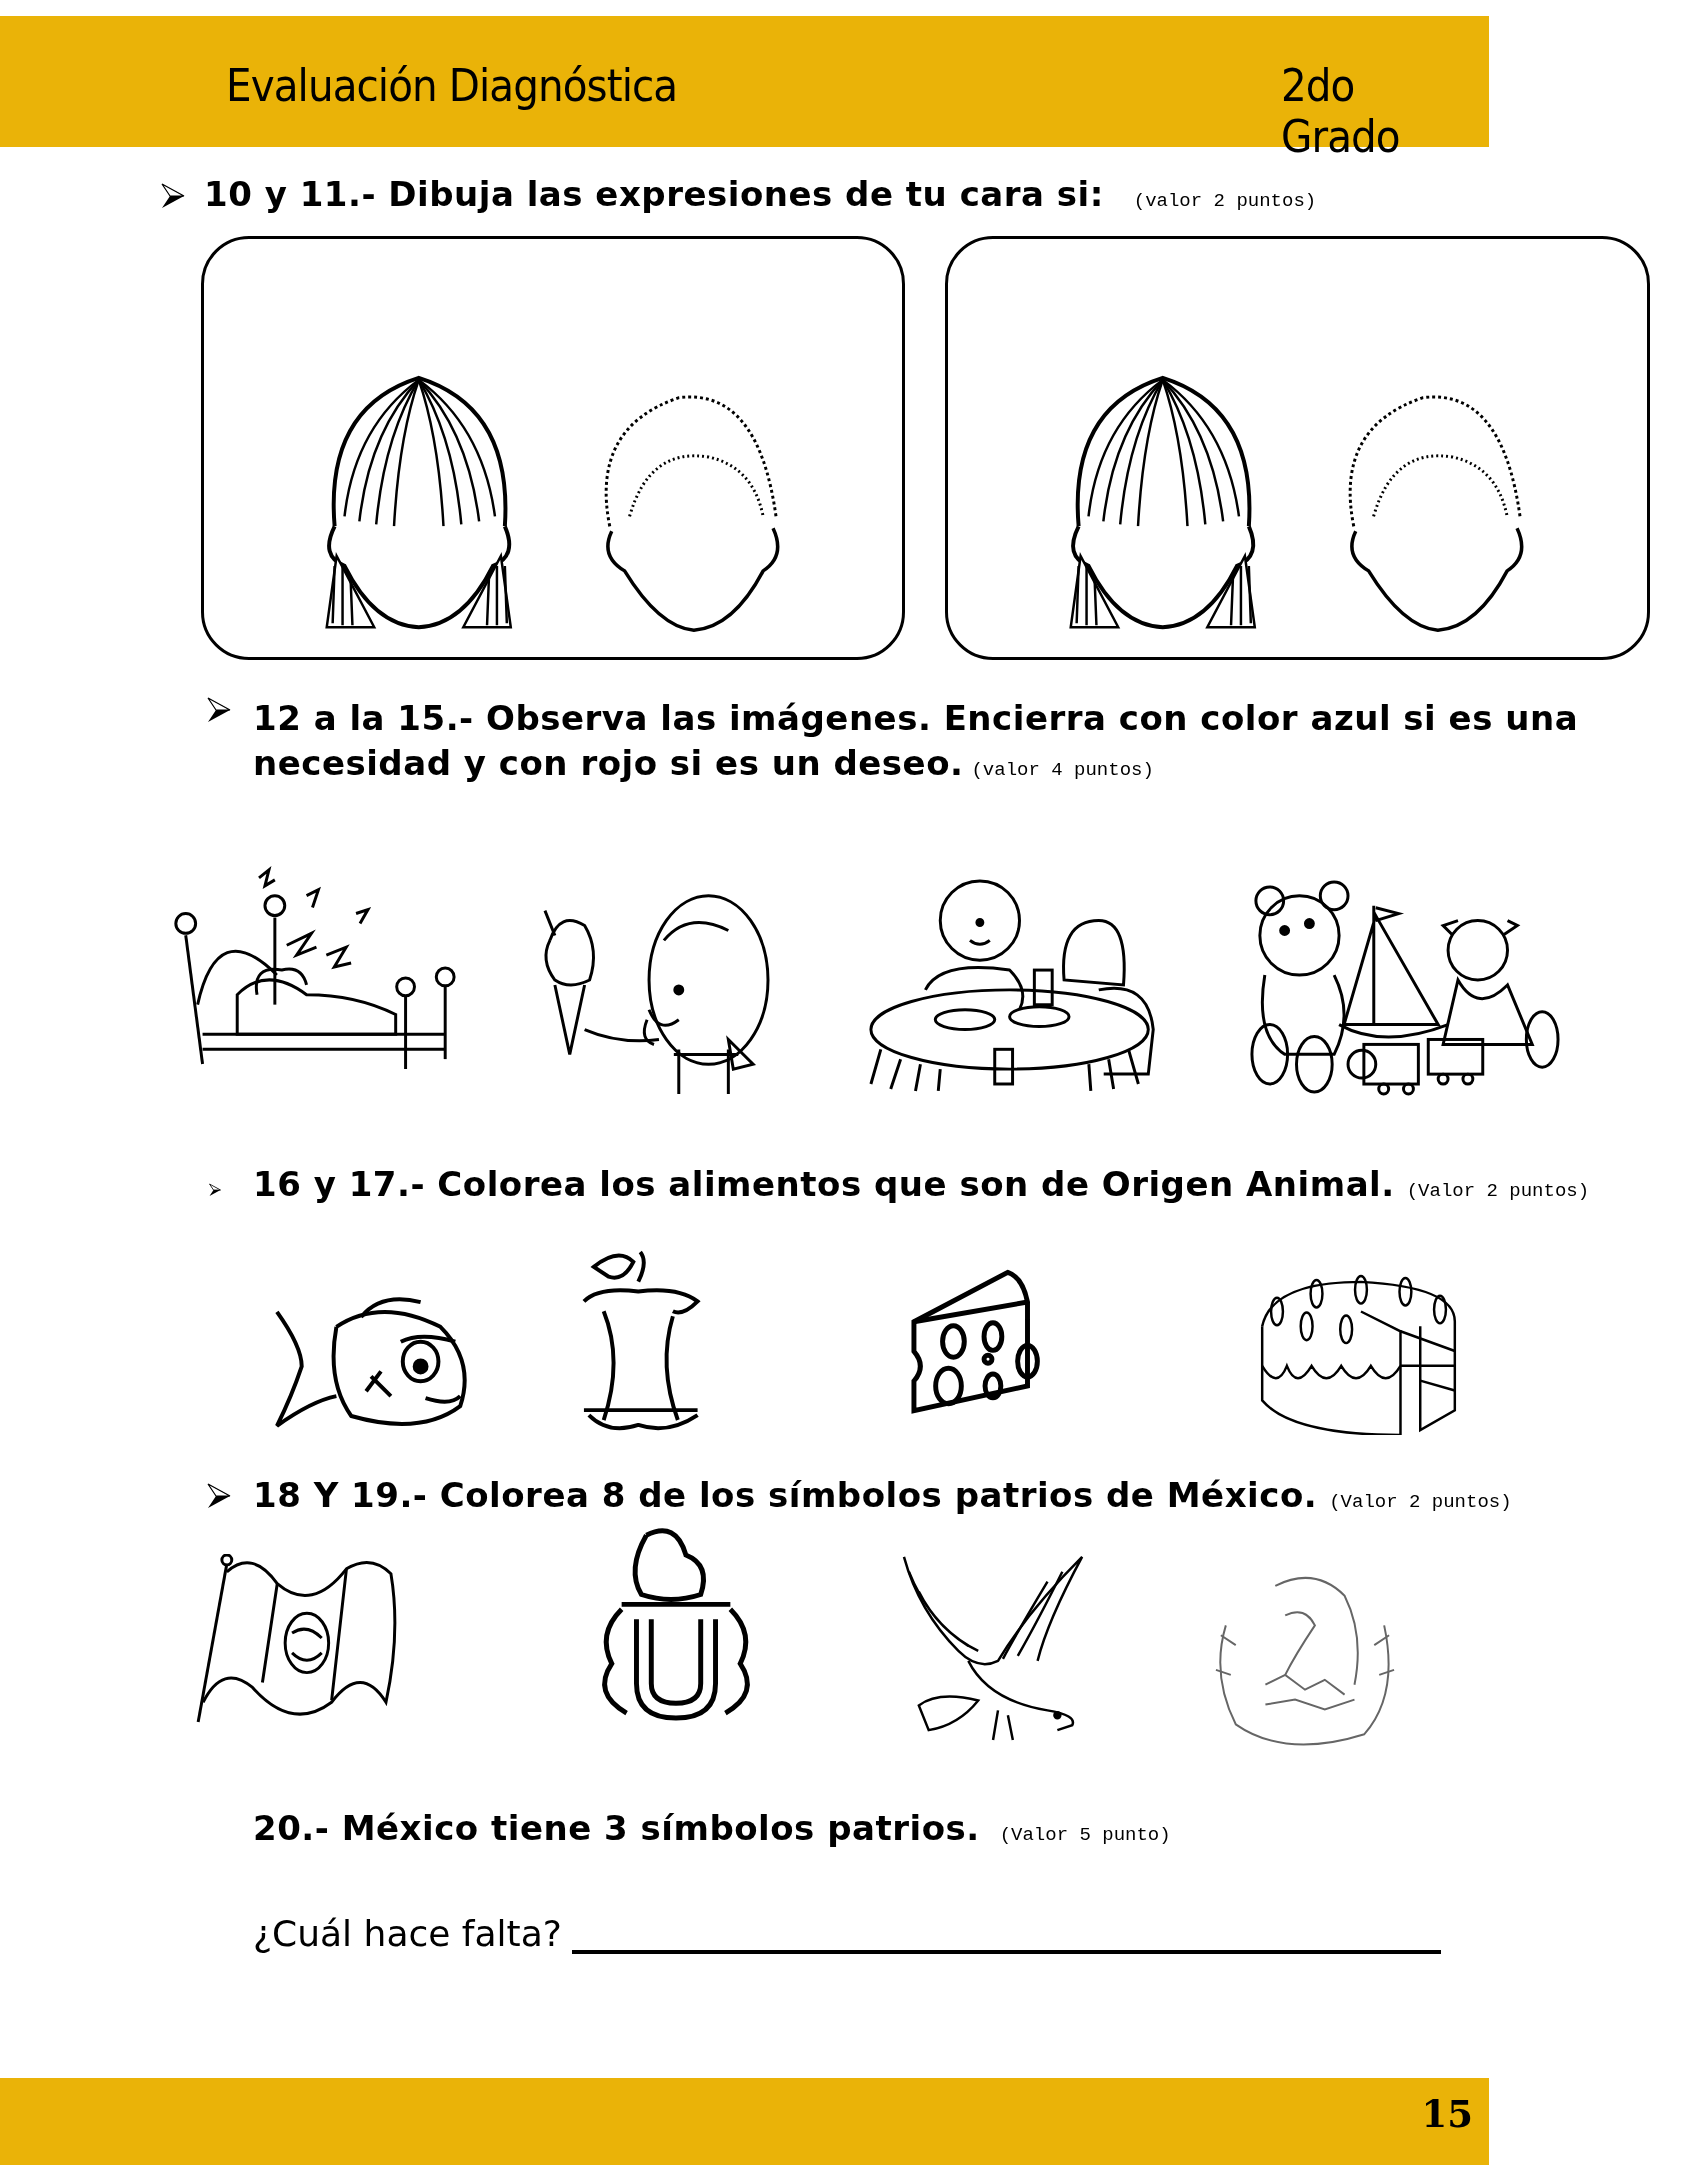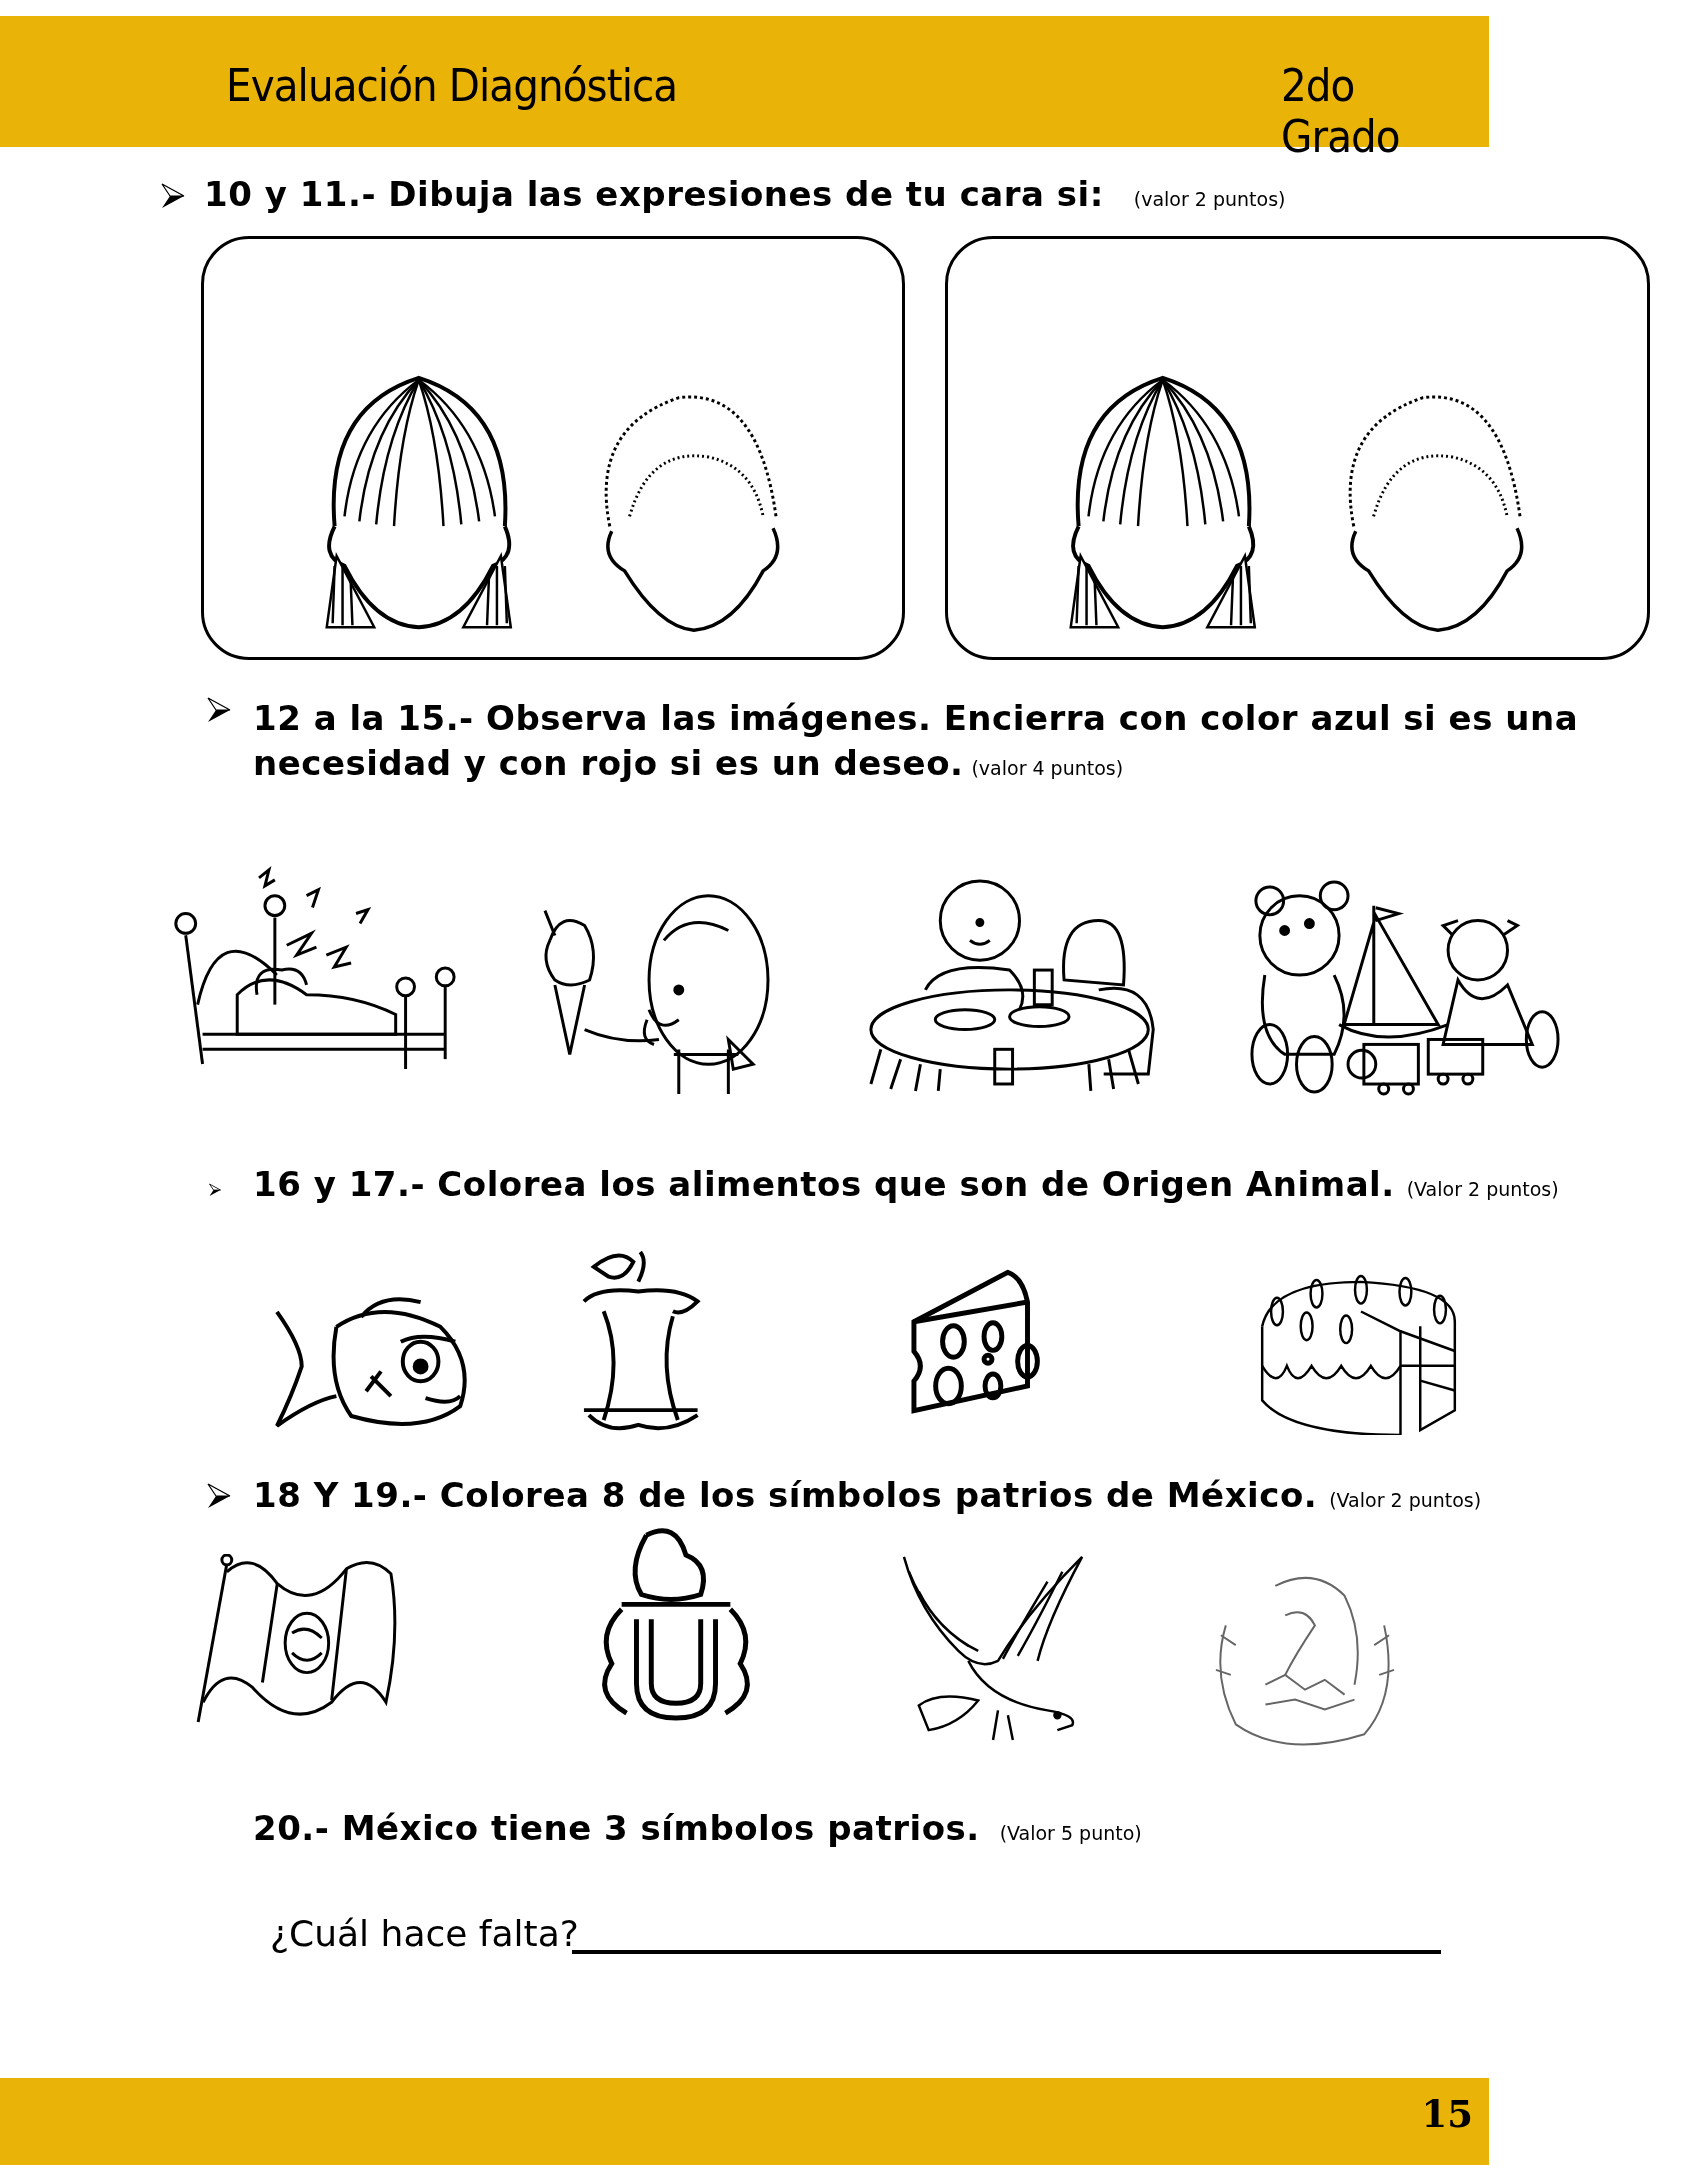--- a/index.html
+++ b/index.html
@@ -6,31 +6,31 @@
   body { width:1683px; height:2178px; position:relative; background:#ffffff; overflow:hidden;
          font-family:"DejaVu Sans", sans-serif; color:#000; }
   .band { position:absolute; left:0; width:1489px; background:#eab308; }
   .header-band { top:16px; height:131px; }
   .footer-band { top:2078px; height:87px; }
   .hdr-title { position:absolute; top:44px; left:226px; font-family:"DejaVu Sans", sans-serif; font-size:44px; letter-spacing:-1px; transform:scaleX(0.92); transform-origin:left; }
   .hdr-grade { position:absolute; top:44px; left:1281px; font-family:"DejaVu Sans", sans-serif; font-size:44px; letter-spacing:-1px; transform:scaleX(0.92); transform-origin:left; }
   .page-num { position:absolute; top:14px; right:16px; font-family:"DejaVu Serif", serif; font-weight:bold; font-size:37px; }
 
   .q { position:absolute; font-family:"DejaVu Sans", sans-serif; font-weight:bold; font-size:34px; letter-spacing:0.5px; white-space:nowrap; }
-  .q .pts { font-weight:normal; font-size:19px; letter-spacing:0; margin-left:12px; }
+  .q .pts { font-weight:normal; font-size:19px; letter-spacing:0; margin-left:12px;font-family:Liberation Mono, monospace; }
   .arrow { position:absolute; width:26px; height:28px; }
   .arrow.small { width:14px; height:14px; }
 
   .face-box { position:absolute; border:3px solid #000; border-radius:48px; background:#fff; }
   .face-caption { position:absolute; top:36px; left:0; right:0; text-align:center; font-family:"DejaVu Sans", sans-serif; font-size:34px; white-space:nowrap; }
   .faces { position:absolute; left:0; right:0; top:129px; height:287px; }
 
   .img { position:absolute; }
   .q20-line { position:absolute; left:572px; top:1950px; width:869px; height:4px; background:#000; }
-  .plain { position:absolute; font-family:"DejaVu Sans", sans-serif; font-size:36px; white-space:nowrap;margin-left:17px; }
+  .plain { position:absolute; font-family:"DejaVu Sans", sans-serif; font-size:36px; white-space:nowrap; }
 </style>
 </head>
 <body>
 
 <div class="band header-band">
   <div class="hdr-title">Evaluación Diagnóstica</div>
   <div class="hdr-grade">2do Grado</div>
 </div>
 
 <svg class="arrow" style="left:160px;top:182px" viewBox="0 0 26 28">

